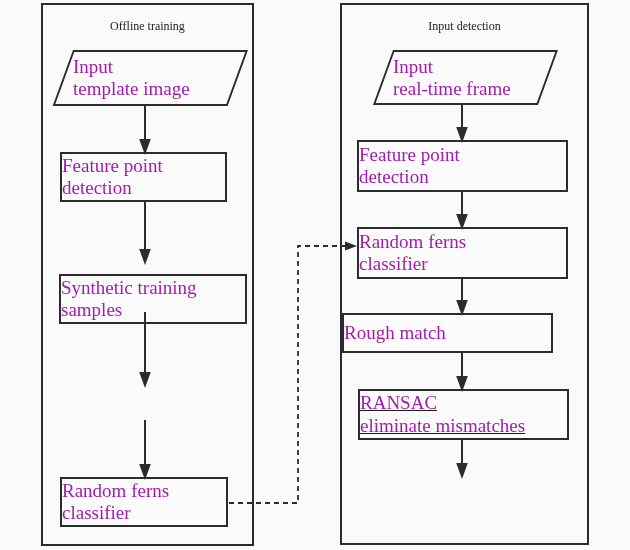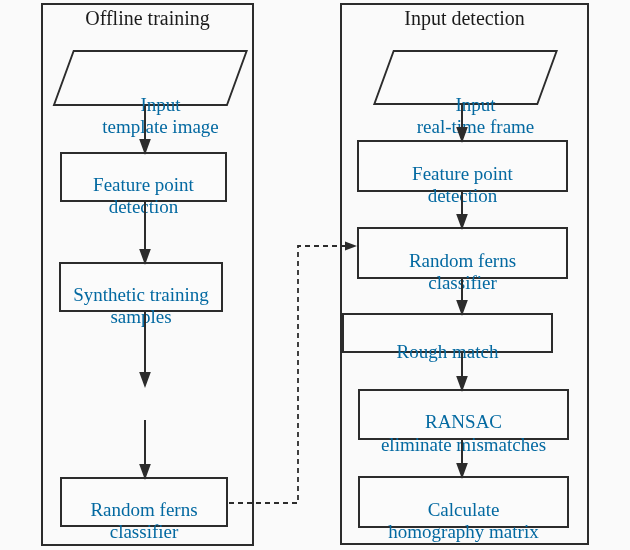--- a/index.html
+++ b/index.html
@@ -16,23 +16,23 @@
     color: #1b1b1b;
   }
   .panel {
     position: absolute;
     box-sizing: border-box;
     border: 2px solid #2c2c2c;
     background: #fafafa;
   }
   .panel-title {
     position: absolute;
-    top: 2px; left: 0; width: 100%;
+    top: 14px; left: 0; width: 100%;
     text-align: center;
-    font-size: 20px;
+    font-size: 12px;
     color: #1b1b1b;
   }
   .node {
     position: absolute;
     box-sizing: border-box;
     border: 2px solid #2c2c2c;
     background: #fbfbfb;
     display: flex;
     align-items: center;
     justify-content: center;
@@ -45,26 +45,24 @@
     left: 0; top: 0; right: 0; bottom: 0;
     box-sizing: border-box;
     border: 2px solid #2c2c2c;
     background: #fbfbfb;
     transform: skewX(-20deg);
     transform-origin: 50% 0;
   }
   .label {
     position: relative;
     width: 100%;
-    text-align: center;
     font-size: 19px;
     line-height: 1.18;
     white-space: pre-line;
-    color: #0369a1;
-    margin-top: 38px;
+    color: #a21caf;
   }
   .pgram .label {
     position: absolute;
     left: 0; top: 50%;
     transform: translateY(-50%);
   }
   svg.wires {
     position: absolute;
     left: 0; top: 0;
     pointer-events: none;
@@ -87,21 +85,21 @@
     <div class="pgram-shape"></div>
     <div class="label">Input
 template image</div>
   </div>
 
   <div class="node" style="left:60px; top:152px; width:167px; height:50px;">
     <div class="label">Feature point
 detection</div>
   </div>
 
-  <div class="node" style="left:59px; top:262px; width:164px; height:50px;">
+  <div class="node" style="left:59px; top:274px; width:188px; height:50px;">
     <div class="label">Synthetic training
 samples</div>
   </div>
 
 
   <div class="node" style="left:60px; top:477px; width:168px; height:50px;">
     <div class="label">Random ferns
 classifier</div>
   </div>
 
@@ -118,29 +116,25 @@
 
   <div class="node" style="left:357px; top:227px; width:211px; height:52px;">
     <div class="label">Random ferns
 classifier</div>
   </div>
 
   <div class="node" style="left:342px; top:313px; width:211px; height:40px;">
     <div class="label">Rough match</div>
   </div>
 
-  <div class="node" style="left:358px; top:389px; width:211px; height:51px;">
+  <div class="node" style="left:358px; top:389px; width:211px; height:51px;text-decoration:underline;">
     <div class="label">RANSAC
 eliminate mismatches</div>
   </div>
 
-  <div class="node" style="left:358px; top:476px; width:211px; height:52px;">
-    <div class="label">Calculate
-homography matrix</div>
-  </div>
 
   <svg class="wires" width="630" height="550" viewBox="0 0 630 550">
     <g stroke="#2c2c2c" stroke-width="2" fill="#2c2c2c">
       <line x1="145" y1="106" x2="145" y2="141"></line>
       <polygon points="140.6,140 149.4,140 145,152"></polygon>
       <line x1="145" y1="202" x2="145" y2="251"></line>
       <polygon points="140.6,250 149.4,250 145,262"></polygon>
       <line x1="145" y1="312" x2="145" y2="374"></line>
       <polygon points="140.6,373 149.4,373 145,385"></polygon>
       <line x1="145" y1="420" x2="145" y2="466"></line>

